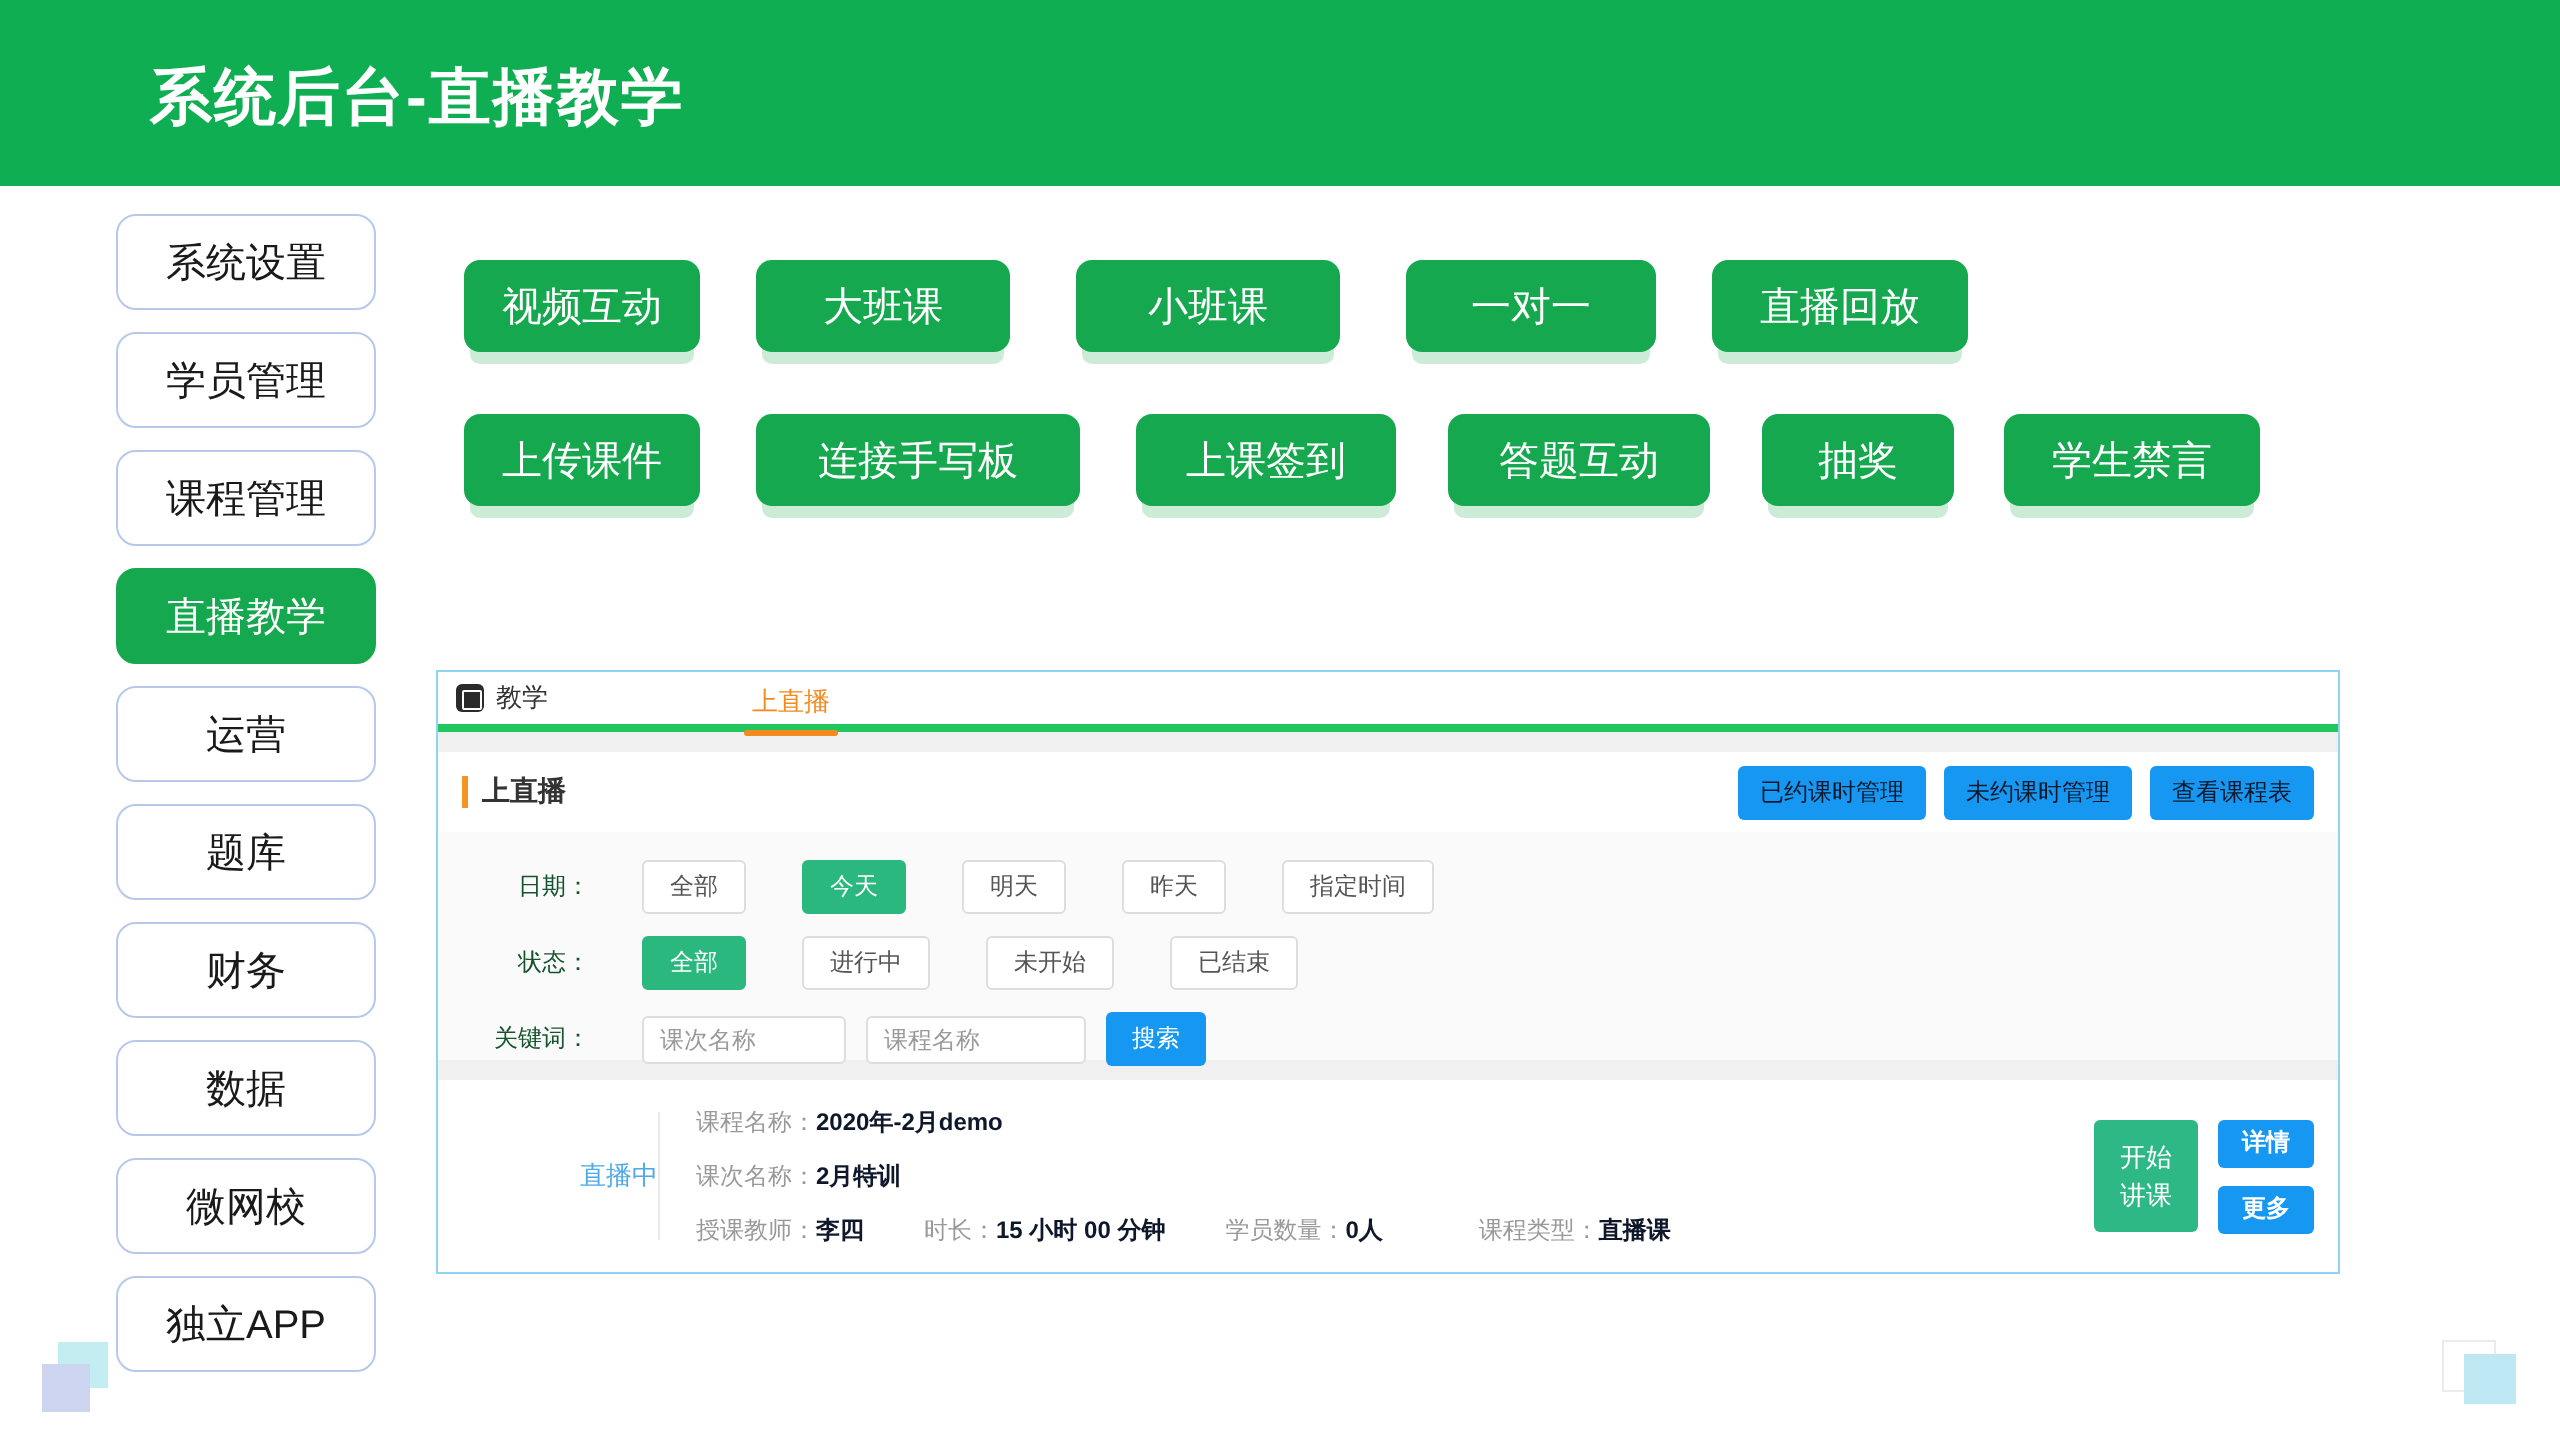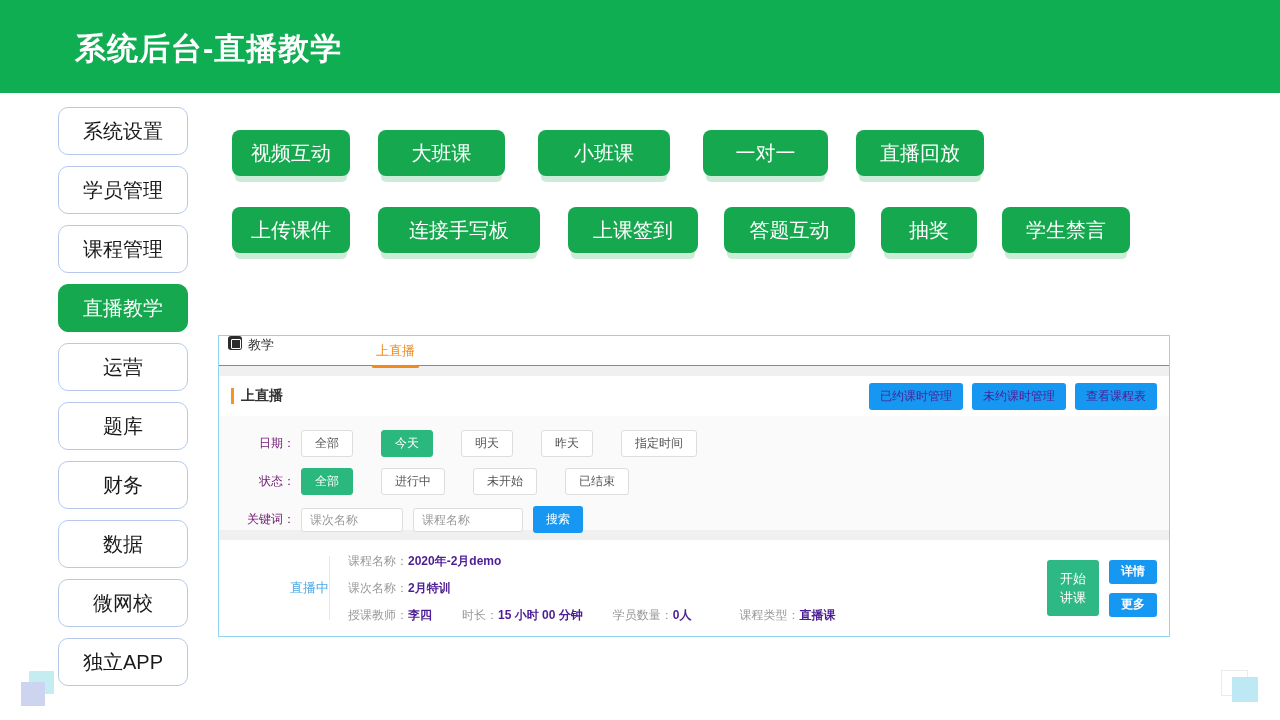--- a/index.html
+++ b/index.html
@@ -21,58 +21,58 @@
   .feat-row { position:absolute; left:232px; display:flex; }
   .feat-row.r1 { top:130px; }
   .feat-row.r2 { top:207px; }
   .feat-btn { height:46px; background:#16a84f; border-radius:8px; color:#ffffff; font-size:20px;
               display:flex; align-items:center; justify-content:center; cursor:pointer;
               box-shadow:0 9px 0 -3px rgba(22,168,79,0.22); }
 
   
   .panel { position:absolute; left:218px; top:335px; width:952px; height:302px;
            border:1px solid #90d5ef; background:#f0f0f0; }
-  .tabbar { position:relative; height:30px; background:#ffffff; border-bottom:1px solid #22c55e;
-            display:flex; padding-left:9px; }
+  .tabbar { position:relative; height:30px; background:#ffffff; border-bottom:4px solid #22c55e;
+            display:flex; align-items:center; padding-left:9px; }
   .app-ico { width:14px; height:14px; background:#2b2b2b; border-radius:3px; position:relative; }
   .app-ico::after { content:""; position:absolute; left:3px; top:3px; width:8px; height:8px;
                     border:1px solid #ffffff; border-radius:1px; }
   .app-label { font-size:13px; color:#333333; margin-left:6px; }
   .tab { position:absolute; left:157px; top:0; height:30px; display:flex; align-items:center;
          color:#f28a1f; font-size:13px; cursor:pointer; }
   .tab::after { content:""; position:absolute; left:-4px; right:-4px; bottom:-2px; height:3px;
                 background:#f28a1f; border-radius:2px; }
 
   .section-row { margin-top:10px; height:40px; background:#ffffff; display:flex; align-items:center;
                  padding:0 12px; }
   .section-title { font-size:14px; font-weight:bold; color:#333333; display:flex; align-items:center; }
   .section-title::before { content:""; width:3px; height:16px; background:#f5951f; margin-right:7px; }
   .section-actions { margin-left:auto; display:flex; gap:9px; }
-  .blue-btn { background:#1698f2; color:#4c1d95; font-size:12px; border:none; border-radius:3px;
+  .blue-btn { background:#1698f2; color:#0f172a; font-size:12px; border:none; border-radius:3px;
               padding:5px 11px; cursor:pointer; }
 
   .filter-card { background:#fafafa; height:114px; padding:14px 0 0 24px; }
   .filter-line { display:flex; align-items:center; margin-bottom:11px; }
-  .filter-label { font-size:12px; color:#701a75; width:52px; text-align:right; margin-right:6px; }
+  .filter-label { font-size:12px; color:#14532d; width:52px; text-align:right; margin-right:26px; }
   .opt-btn { background:#ffffff; border:1px solid #dddddd; border-radius:3px; color:#555555;
              font-size:12px; padding:4px 13px; margin-right:28px; cursor:pointer; }
   .opt-btn.active { background:#2bb87f; border-color:#2bb87f; color:#ffffff; }
   .kw-input { width:102px; height:24px; border:1px solid #dddddd; border-radius:3px; background:#ffffff;
               font-size:12px; padding:0 8px; color:#333; margin-right:10px; }
   .kw-input::placeholder { color:#999999; }
   .search-btn { background:#1698f2; color:#ffffff; border:none; border-radius:3px; font-size:12px;
                 padding:5px 13px; cursor:pointer; }
 
   .list-row { margin-top:10px; height:96px; background:#ffffff; display:flex; align-items:center; }
   .live-status { margin-left:38px; width:72px; font-size:13px; color:#4da9e8; text-align:right; }
   .v-divider { width:1px; height:64px; background:#e8e8e8; }
   .detail { margin-left:18px; font-size:12px; }
   .detail-line { height:27px; display:flex; align-items:center; }
   .d-label { color:#999999; }
-  .d-value { color:#4c1d95; font-weight:bold; }
+  .d-value { color:#0f172a; font-weight:bold; }
   .d-gap { width:30px; }
   .row-actions { margin-left:auto; margin-right:12px; display:flex; align-items:center; gap:10px; }
   .start-btn { width:52px; height:56px; background:#2eb885; color:#ffffff; border:none; border-radius:3px;
                font-size:13px; line-height:19px; cursor:pointer; }
   .mini-col { display:flex; flex-direction:column; gap:9px; }
   .mini-btn { width:48px; height:24px; background:#1698f2; color:#ffffff; border:none; border-radius:3px;
               font-size:12px; cursor:pointer;font-weight:bold; }
 
   
   .deco { position:absolute; }

